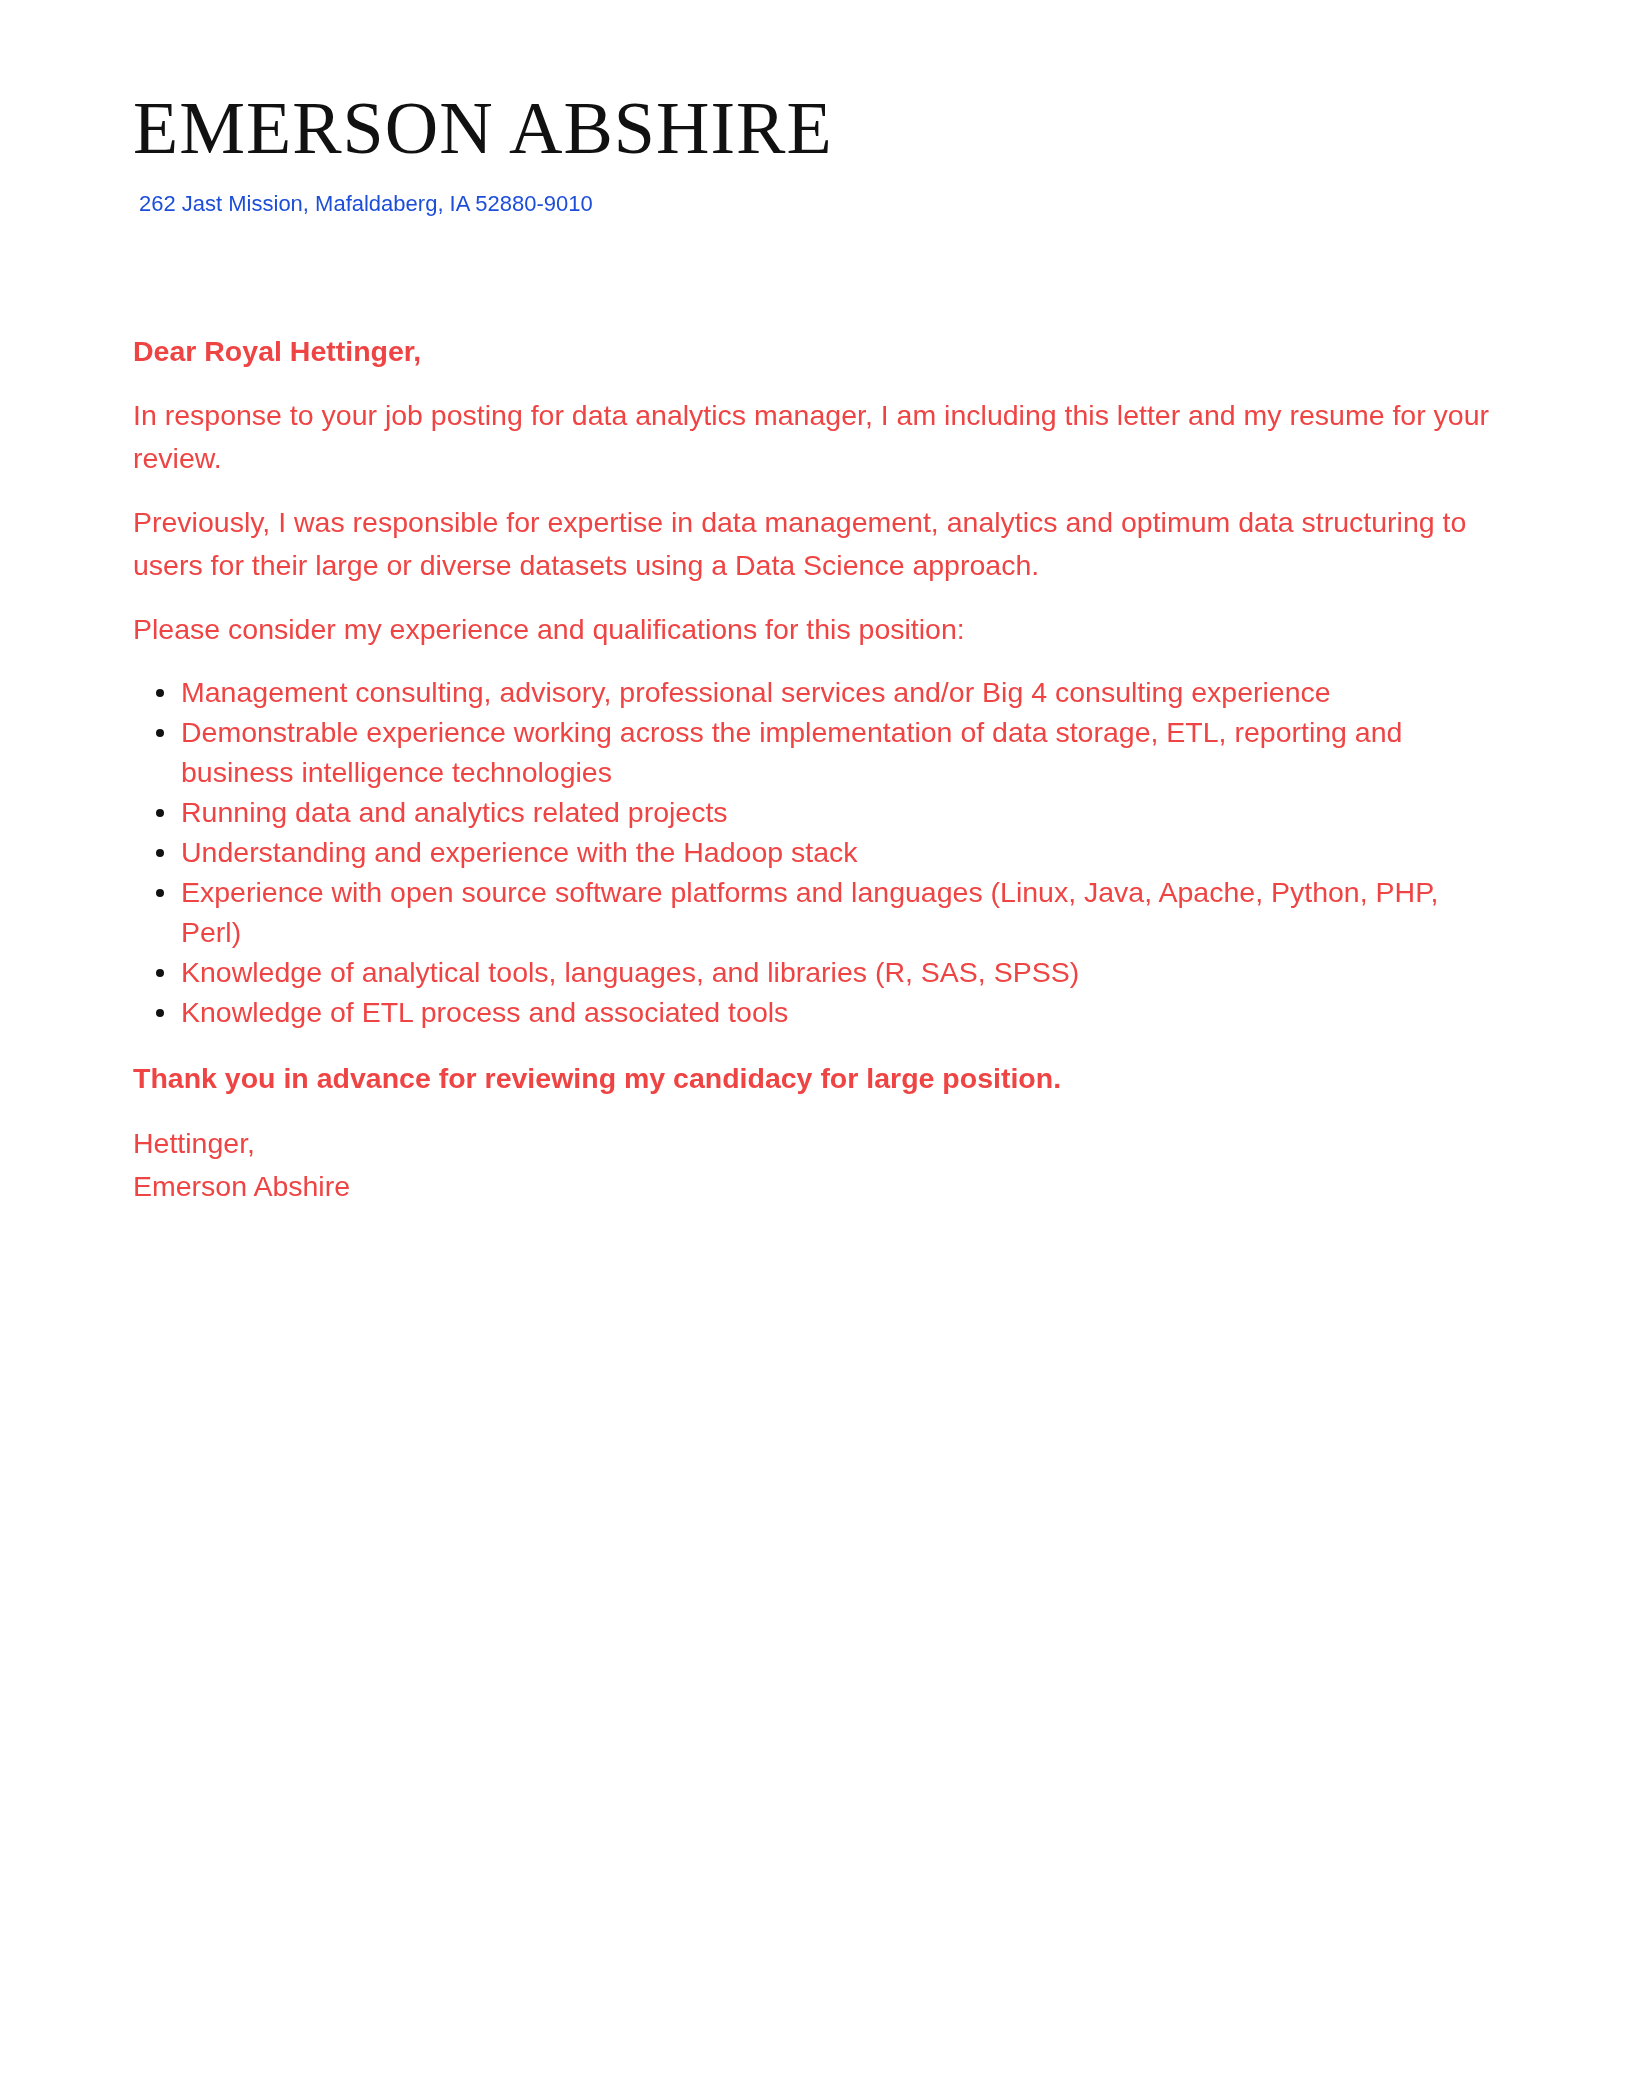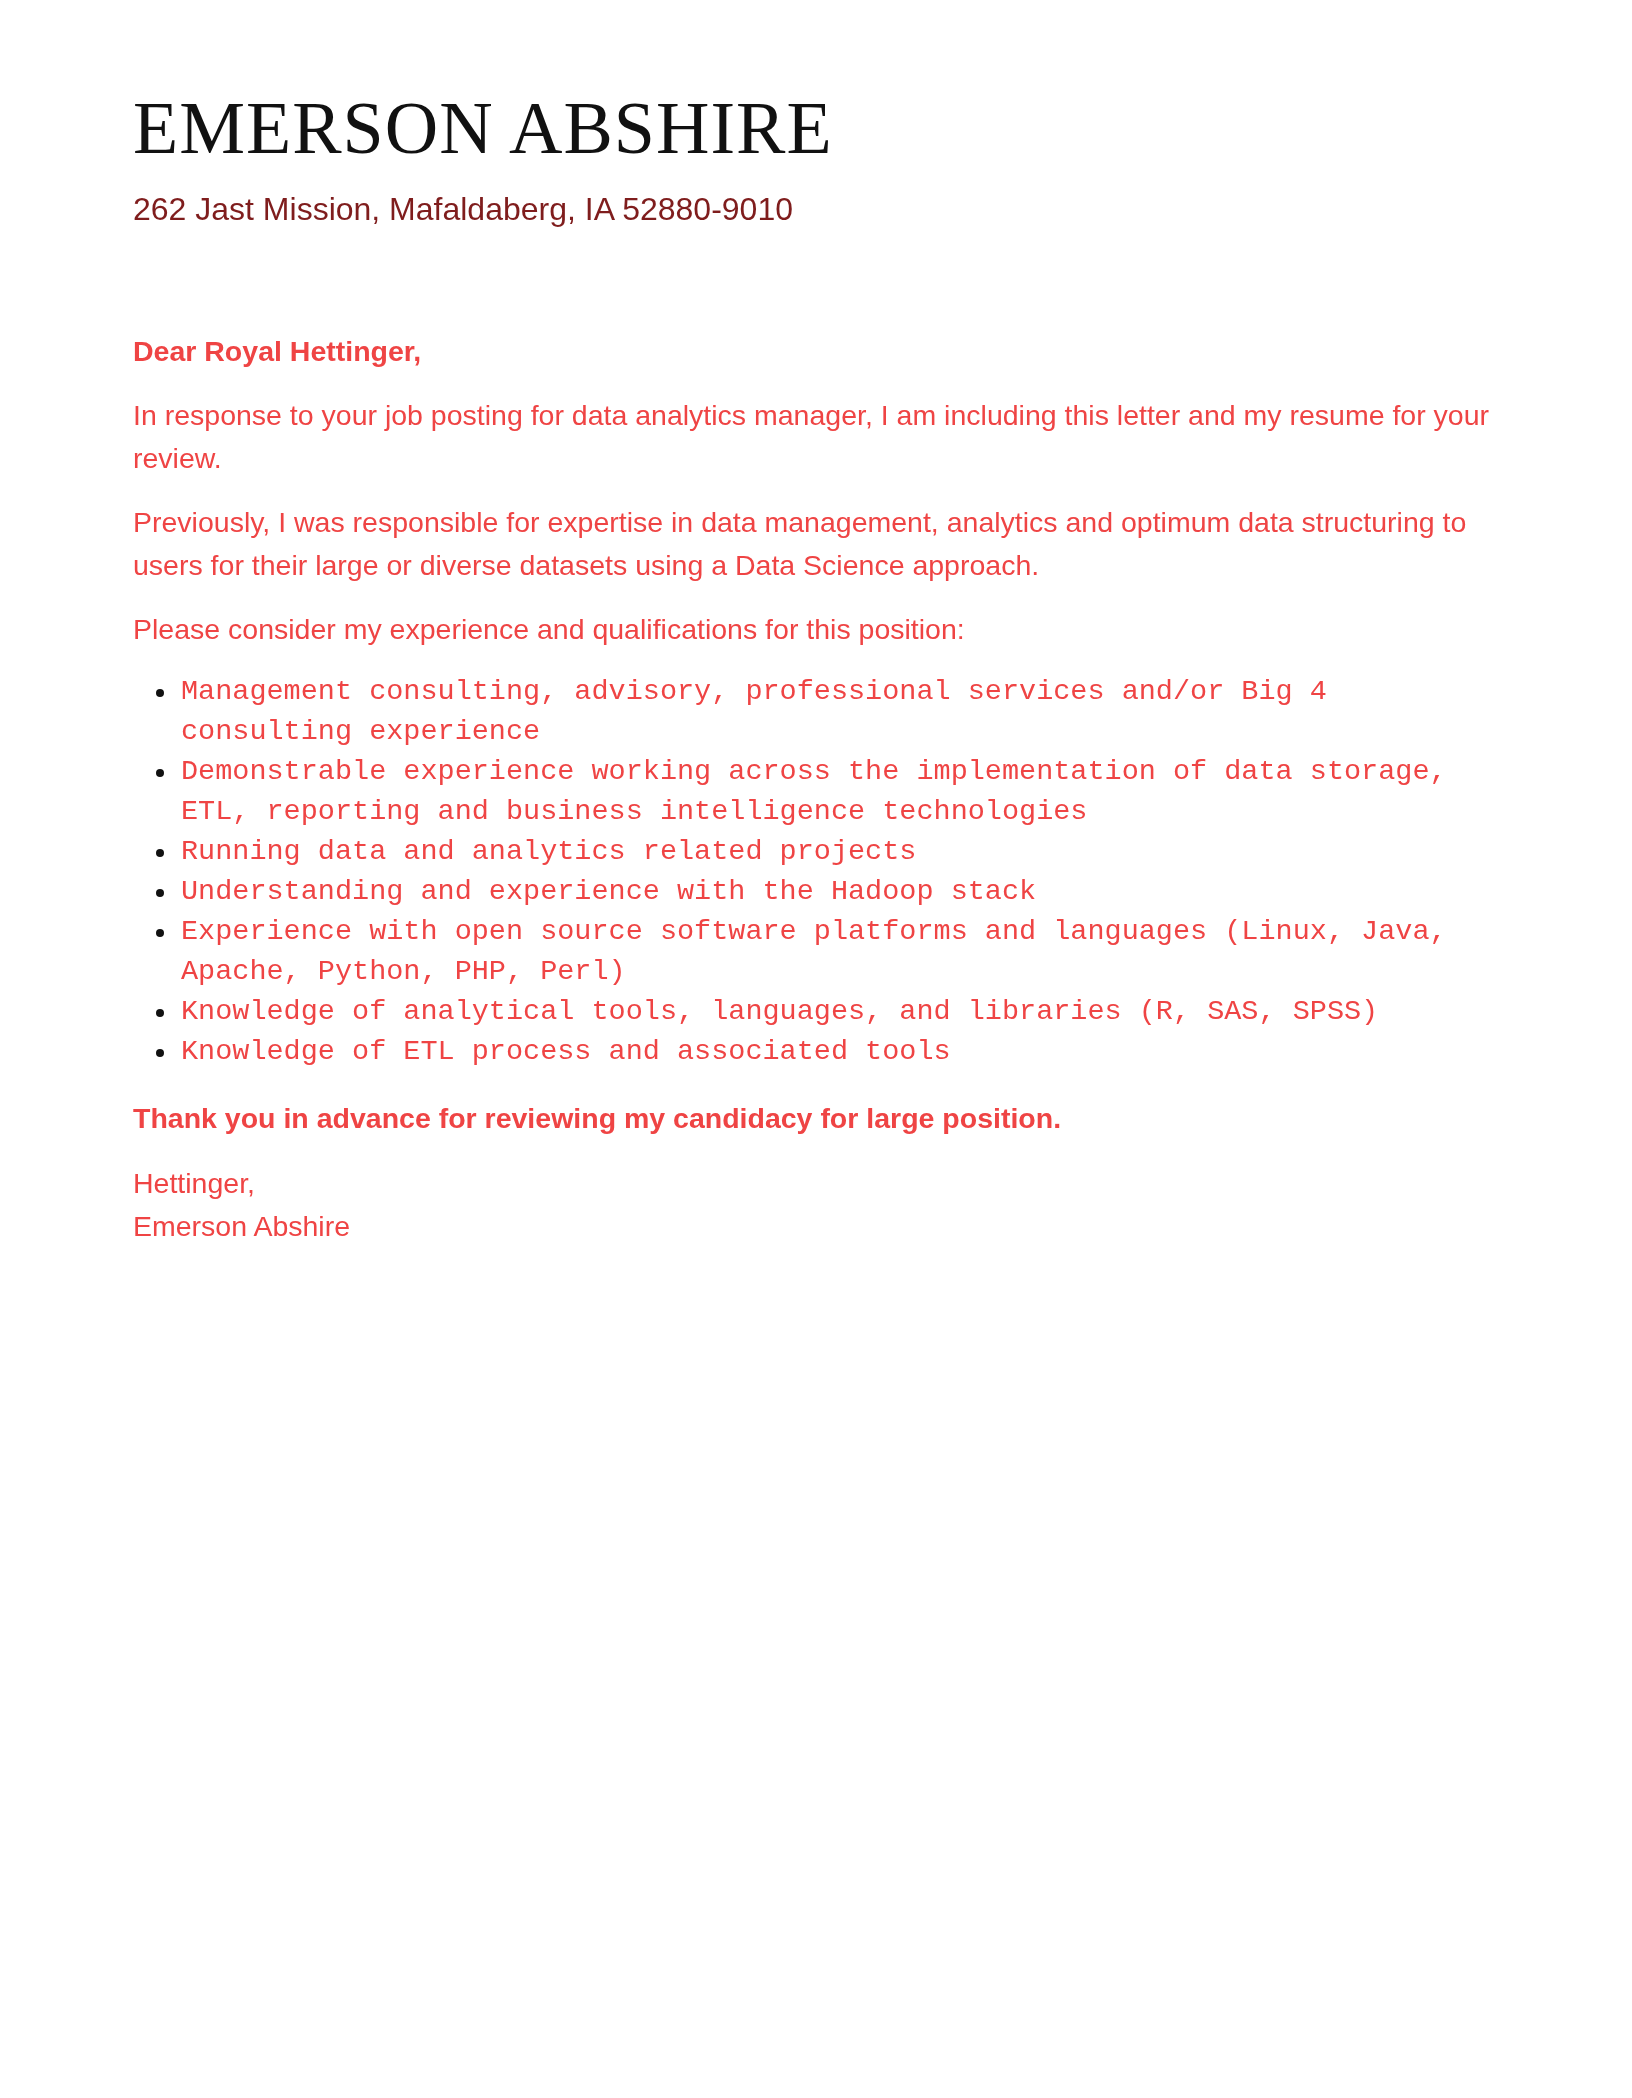--- a/index.html
+++ b/index.html
@@ -5,31 +5,31 @@
   html, body { margin: 0; padding: 0; background: #ffffff; }
   body { width: 1632px; height: 2098px; position: relative; overflow: hidden; color: #111111; }
   .page { position: absolute; left: 133px; top: 0; width: 1360px; }
   .name {
     font-family: "Liberation Serif", "DejaVu Serif", serif;
     font-size: 74px; font-weight: normal; letter-spacing: 1px;
     margin: 0; position: absolute; top: 86px; left: 0; white-space: nowrap; color: #111;
   }
   .address {
     font-family: "Liberation Sans", "DejaVu Sans", sans-serif;
-    font-size: 32px; position: absolute; top: 191px; left: 0; white-space: nowrap; color: #7f1d1d;
+    font-size: 22px; position: absolute; top: 191px; left: 6px; white-space: nowrap; color: #1d4ed8;
   }
   .body {
     position: absolute; top: 330px; left: 0; width: 1360px;
     font-family: "Liberation Sans", "DejaVu Sans", sans-serif;
     font-size: 28.5px; line-height: 43px; color: #ef4444;
   }
   .greeting { font-weight: bold; margin: 0 0 21px 0; }
   .para { margin: 0 0 21px 0; }
   ul.quals { margin: 0 0 25px 0; padding: 0 0 0 48px; list-style: none; }
-  ul.quals li { position: relative; line-height: 40px; font-family: Liberation Mono, monospace; }
+  ul.quals li { position: relative; line-height: 40px; }
   ul.quals li::before {
     content: ""; position: absolute; left: -25px; top: 17px;
     width: 8px; height: 8px; border-radius: 50%; background: #111;
   }
   .closing-line { font-weight: bold; margin: 0 0 22px 0; }
   .signoff { margin: 0; }
 </style>
 </head>
 <body>
 

